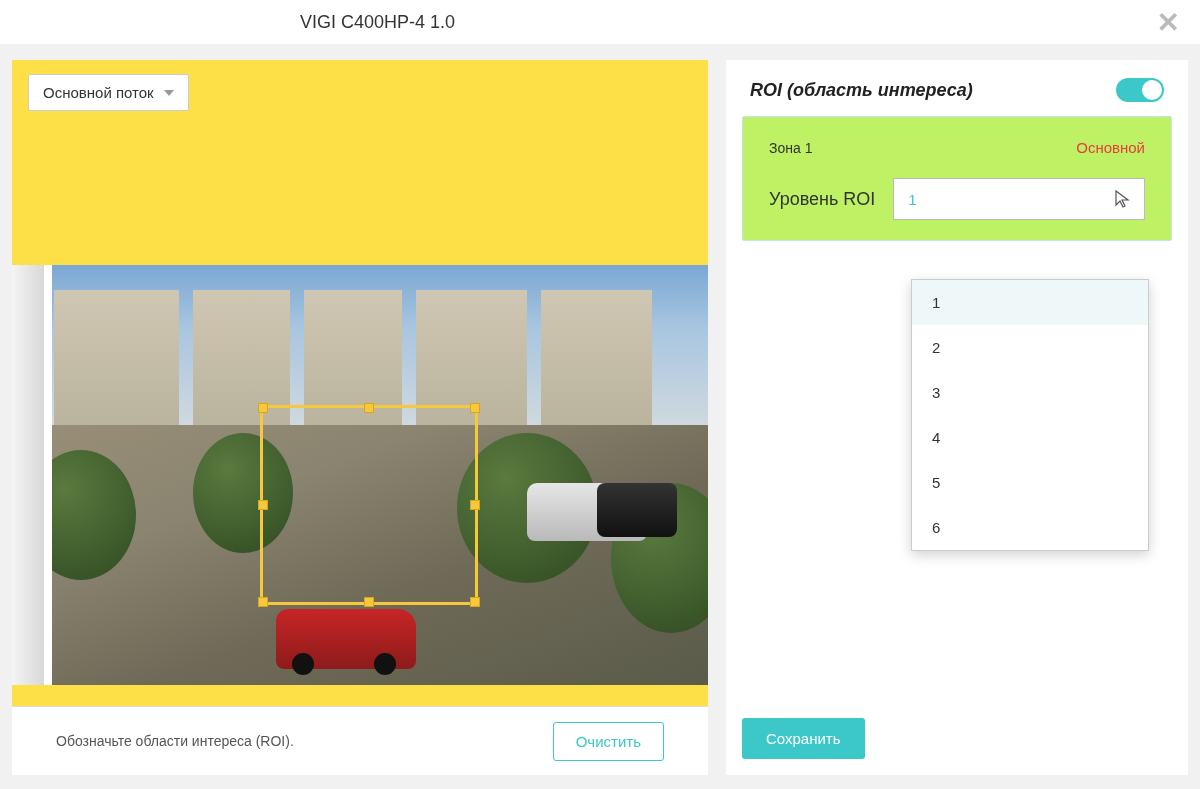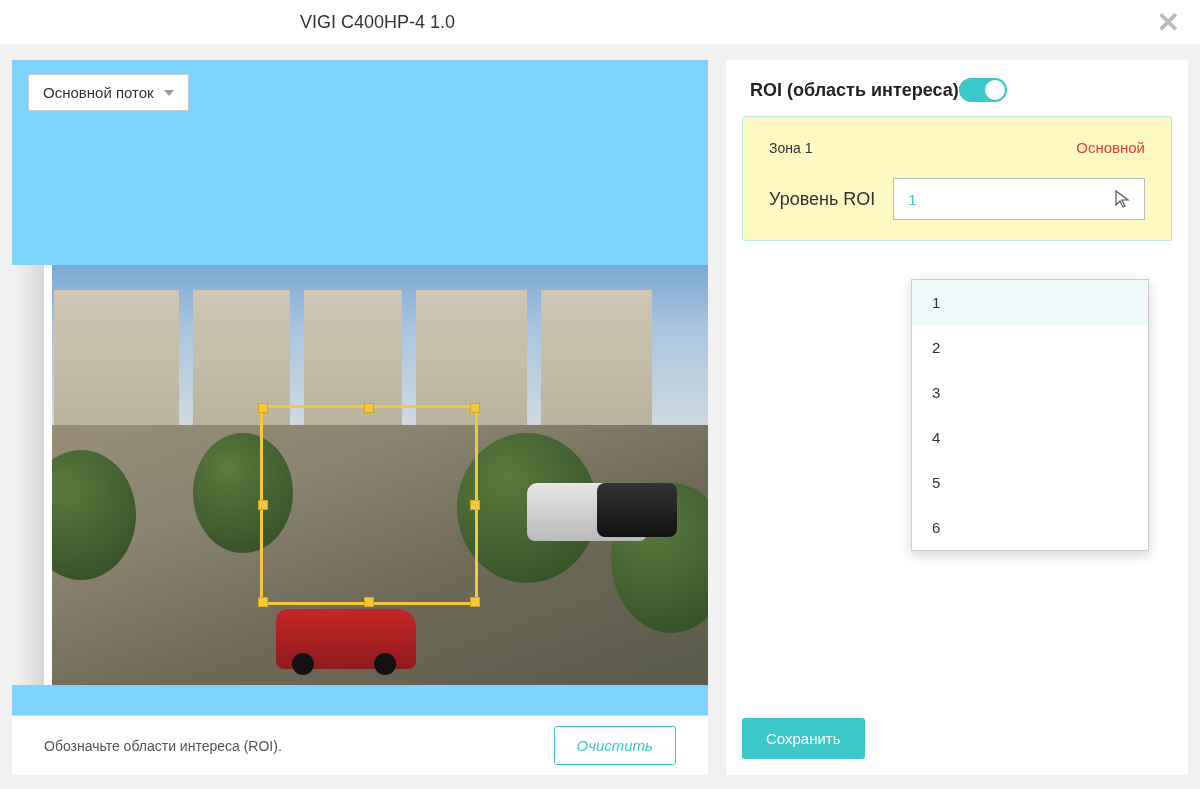--- a/index.html
+++ b/index.html
@@ -1,21 +1,21 @@
 <!DOCTYPE html>
 <html><head>
 <meta charset="utf-8">
 <style>
   * { box-sizing: border-box; margin: 0; padding: 0; }
   html, body { width: 1200px; height: 789px; font-family: Arial, Helvetica, sans-serif; background:#fff; color:#333; }
   .titlebar { height:44px; display:flex; align-items:center; justify-content:space-between; padding:0 20px 0 300px; background:#fff; }
   .titlebar .title { font-size:18px; font-weight:normal; color:#333; }
   .close-x { font-size:28px; color:#bbb; cursor:pointer; font-weight:bold; user-select:none;}
   .outer { display:flex; gap:18px; padding:16px 12px; background:#f1f1f1; height:calc(100% - 44px);}
-  .video-panel { width:696px; height:715px; background:#7dd3fc; position:relative; display:flex; flex-direction:column;}
+  .video-panel { width:696px; height:715px; background:#fde047; position:relative; display:flex; flex-direction:column;}
   .stream-select { position:absolute; top:14px; left:16px; background:#fff; border:1px solid #ccc; padding:9px 14px; border-radius:2px; display:flex; align-items:center; gap:10px; cursor:pointer; z-index:5;}
   .stream-select span { font-size:15px; color:#333;}
   .chev { width:0; height:0; border-left:5px solid transparent; border-right:5px solid transparent; border-top:6px solid #999;}
   .feed-area { position:absolute; left:0; top:205px; width:696px; height:420px; overflow:hidden;}
   .sky { position:absolute; left:0; top:0; width:100%; height:38%;
          background: linear-gradient(to bottom,#7aa8d4 0%, #a9c6e0 40%, #cfd9df 100%);}
   .ground { position:absolute; left:0; top:38%; width:100%; height:62%;
          background: linear-gradient(160deg,#9a8f78 0%, #8a8470 30%, #6f6a57 60%, #5a5b4a 100%);}
   
   .bld { position:absolute; background:linear-gradient(#cfc7b3,#b9b29c); top:6%; height:34%; }
@@ -29,29 +29,29 @@
   .car-red::before, .car-red::after { content:""; position:absolute; bottom:-6px; width:22px; height:22px; background:#111; border-radius:50%;}
   .car-red::before{ left:16px;} .car-red::after{ right:20px;}
   .car-silver { position:absolute; left:74%; top:52%; width:120px; height:58px; background:linear-gradient(#e6e6e6,#b9b9b9); border-radius:10px 16px 8px 8px;}
   .car-black { position:absolute; left:84%; top:52%; width:80px; height:54px; background:linear-gradient(#333,#111); border-radius:8px;}
   .window-frame { position:absolute; left:0; top:0; width:40px; height:100%; background:linear-gradient(to right,#f4f4f4,#d8d8d8); border-right:8px solid #fff;}
   .roi-box { position:absolute; border:3px solid #f6c83e; pointer-events:none;}
   .roi-box .rh { position:absolute; width:10px; height:10px; background:#f6c83e; border:1px solid #d9a51a;}
   .rh.tl{left:-5px; top:-5px;} .rh.tr{right:-5px; top:-5px;} .rh.bl{left:-5px; bottom:-5px;} .rh.br{right:-5px; bottom:-5px;}
   .rh.tc{left:calc(50% - 5px); top:-5px;} .rh.bc{left:calc(50% - 5px); bottom:-5px;}
   .rh.ml{left:-5px; top:calc(50% - 5px);} .rh.mr{right:-5px; top:calc(50% - 5px);}
-  .footer-bar { position:absolute; left:0; right:0; bottom:0; height:60px; background:#fff; border-top:1px solid #ddd; display:flex; align-items:center; justify-content:space-between; padding:0 32px;}
+  .footer-bar { position:absolute; left:0; right:0; bottom:0; height:69px; background:#fff; border-top:1px solid #ddd; display:flex; align-items:center; justify-content:space-between; padding:0 44px;}
   .footer-bar .hint { font-size:14px; color:#555;}
-  .btn-outline { border:1px solid #3cc8c8; color:#3cc8c8; background:#fff; padding:10px 22px; font-size:15px; border-radius:3px; cursor:pointer;font-style:italic;}
+  .btn-outline { border:1px solid #3cc8c8; color:#3cc8c8; background:#fff; padding:10px 22px; font-size:15px; border-radius:3px; cursor:pointer;}
   .side-panel { flex:1; background:#fff; position:relative; padding:18px 16px 0 16px; height:715px;}
-  .roi-head { display:flex; align-items:center; padding:0 8px 14px 8px;}
+  .roi-head { display:flex; justify-content:space-between; align-items:center; padding:0 8px 14px 8px;font-style:italic;}
   .roi-head h3 { font-size:18px; font-weight:bold; color:#222;}
   .toggle { width:48px; height:24px; background:#3cc8c8; border-radius:12px; position:relative; cursor:pointer;}
   .toggle .knob { position:absolute; right:2px; top:2px; width:20px; height:20px; background:#fff; border-radius:50%;}
-  .zone-card { border:1px solid #bfe7ef; background:#fef9c3; border-radius:2px; padding:0; margin:0 0 8px 0; position:relative;}
+  .zone-card { border:1px solid #bfe7ef; background:#bef264; border-radius:2px; padding:0; margin:0 0 8px 0; position:relative;}
   .zone-top { display:flex; justify-content:space-between; align-items:center; padding:22px 26px;}
   .zone-top .zname{ font-size:14px; color:#333;}
   .zone-top .del { color:#e53d3d; font-size:15px; cursor:pointer;}
   .zone-row { display:flex; align-items:center; padding:0 26px 20px 26px; gap:18px;}
   .zone-row label { font-size:18px; color:#333; white-space:nowrap;}
   .select-box { flex:1; border:1px solid #bbb; background:#fff; height:42px; display:flex; align-items:center; padding:0 14px; color:#3cc8c8; font-size:15px; cursor:pointer; position:relative;}
   .select-box .cursor-icon { position:absolute; right:12px; top:10px; font-size:18px; color:#555; pointer-events:none;}
   .dropdown-list { position:absolute; top:162px; left:168px; right:22px; background:#fff; border:1px solid #ccc; box-shadow:0 4px 12px rgba(0,0,0,.18); z-index:20;}
   .dropdown-list .opt { padding:14px 20px; font-size:15px; color:#333; cursor:pointer;}
   .dropdown-list .opt.sel { background:#eef8f8;}

